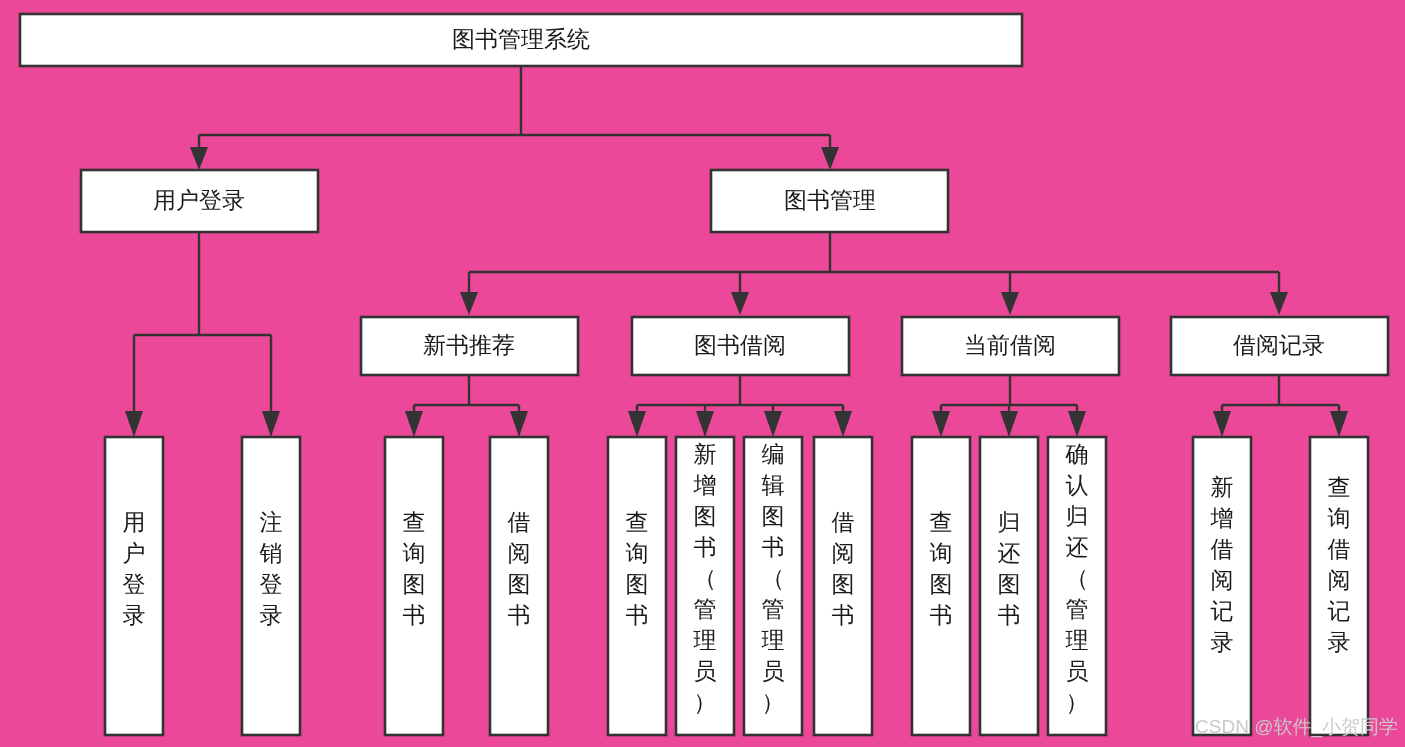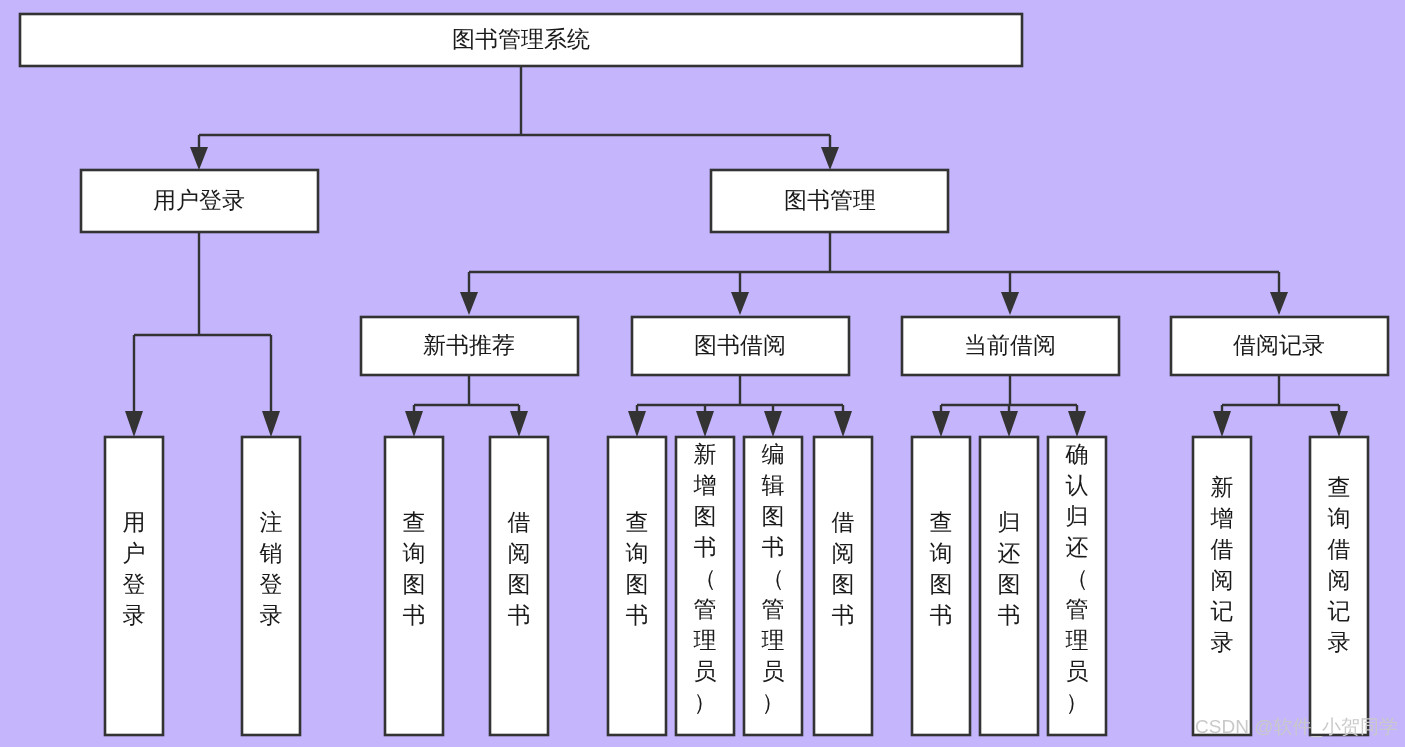--- a/index.html
+++ b/index.html
@@ -8,21 +8,21 @@
     padding: 0;
     background: #ffffff;
   }
   body {
     font-family: "Liberation Sans", "DejaVu Sans", sans-serif;
   }
   #diagram-root {
     position: relative;
     width: 1405px;
     height: 747px;
-    background: #c4b5fd;
+    background: #ec4899;
     overflow: hidden;
   }
   svg.tree-canvas {
     position: absolute;
     left: 0;
     top: 0;
     width: 1405px;
     height: 747px;
     display: block;
   }

